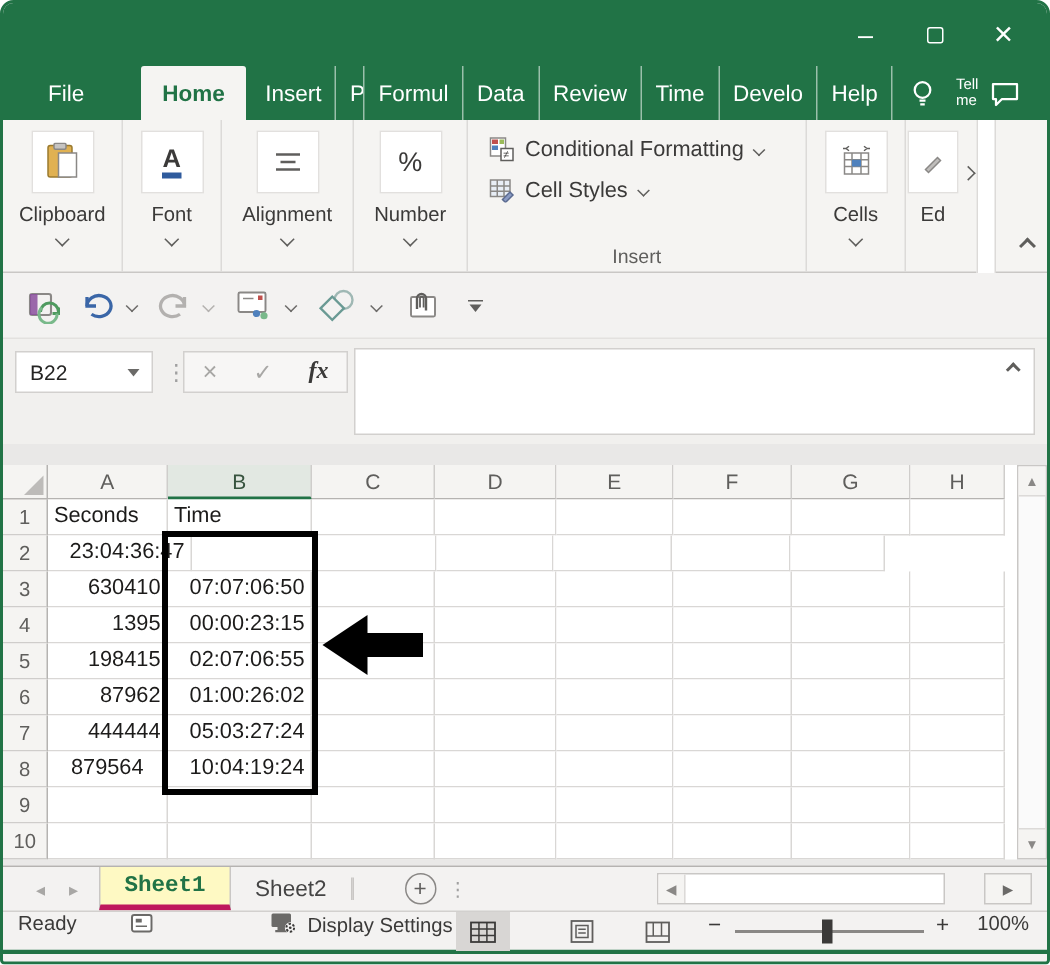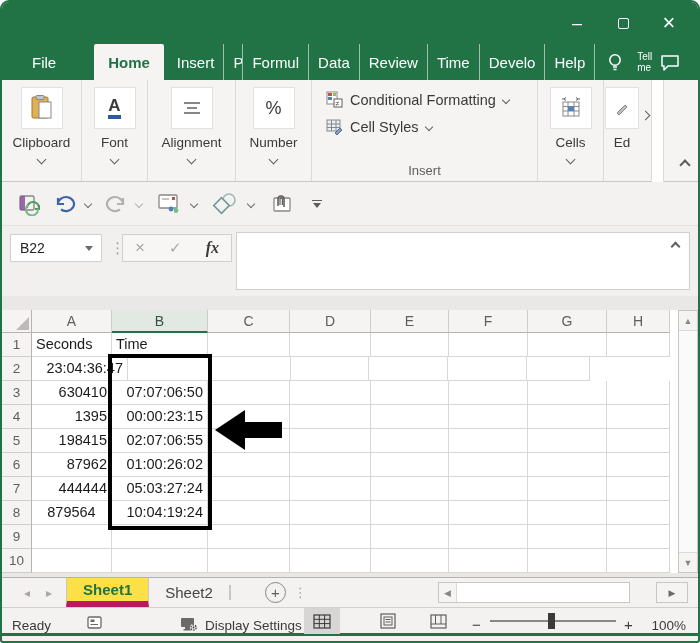--- a/index.html
+++ b/index.html
@@ -84,33 +84,33 @@
   .big-arrow { position:absolute; left:211px; top:97px; pointer-events:none; }
   .vscroll { position:absolute; right:0; top:14px; width:20px; height:263px; background:#fafafa; border:1px solid #c9c7c5; }
   .vs-btn { height:20px; display:flex; align-items:center; justify-content:center; color:#8a8886; font-size:9px; background:#f5f4f2; }
   .vs-btn.bottom { position:absolute; bottom:0; left:0; right:0; border-top:1px solid #dcdad8; }
   .vs-btn.top { border-bottom:1px solid #dcdad8; }
 
   
   .sheetbar { height:30px; background:#f3f2f1; border-top:1px solid #b5b3b1; display:flex; align-items:stretch; position:relative; }
   .snav { display:flex; align-items:center; gap:16px; padding:0 14px 0 22px; color:#a8a7a5; font-size:12px; }
   .stab { display:flex; align-items:center; padding:0 16px; font-size:15px; color:#444; }
-  .stab.active { background:#fde047; color:#217346; font-weight:700; border-bottom:6px solid #be185d;
-                 border-left:1px solid #c9c7c5; border-right:1px solid #c9c7c5; }
+  .stab.active { background:#fef9c3; color:#217346; font-weight:700; border-bottom:4px solid #be185d;
+                 border-left:1px solid #c9c7c5; border-right:1px solid #c9c7c5;font-family:Liberation Mono, monospace; }
   .stab-sep { width:1px; background:#c9c7c5; margin:7px 0; }
   .addsheet { width:21px; height:21px; border:1px solid #8a8886; border-radius:50%; color:#5f5e5c;
               display:flex; align-items:center; justify-content:center; font-size:15px; margin:4px 8px 0 34px; }
   .sheet-dots { color:#a0a0a0; font-size:13px; margin-top:7px; }
   .hscroll { position:absolute; left:436px; top:4px; width:192px; height:21px; border:1px solid #c9c7c5; background:#fff; display:flex; }
   .hs-btn { width:18px; display:flex; align-items:center; justify-content:center; color:#8a8886; font-size:9px; background:#f5f4f2; border-right:1px solid #dcdad8; }
   .hs-right { position:absolute; right:10px; top:4px; width:32px; height:21px; border:1px solid #c9c7c5; background:#f5f4f2;
               display:flex; align-items:center; justify-content:center; color:#6b6a68; font-size:9px; }
 
   
-  .statusbar { height:26px; background:#f3f2f1; border-top:1px solid #d2d0ce; display:flex; align-items:flex-end; font-size:13.5px; color:#3b3a39; position:relative; }
+  .statusbar { height:26px; background:#f3f2f1; border-top:1px solid #d2d0ce; display:flex; align-items:flex-start; font-size:13.5px; color:#3b3a39; position:relative; }
   .st-ready { margin-left:10px; }
   .st-macro { margin-left:36px; }
   .st-display { position:absolute; left:178px; display:flex; align-items:center; gap:6px; }
   .viewbtn { position:absolute; top:0; height:26px; width:36px; display:flex; align-items:center; justify-content:center; }
   .viewbtn.active { background:#d8d6d4; }
   .zoom-minus { position:absolute; left:470px; font-size:15px; color:#3b3a39; }
   .zoom-track { position:absolute; left:488px; top:12px; width:126px; height:2px; background:#8a8886; }
   .zoom-handle { position:absolute; left:546px; top:5px; width:7px; height:16px; background:#3b3a39; }
   .zoom-plus { position:absolute; left:622px; font-size:15px; color:#3b3a39; }
   .zoom-pct { position:absolute; right:12px; }

